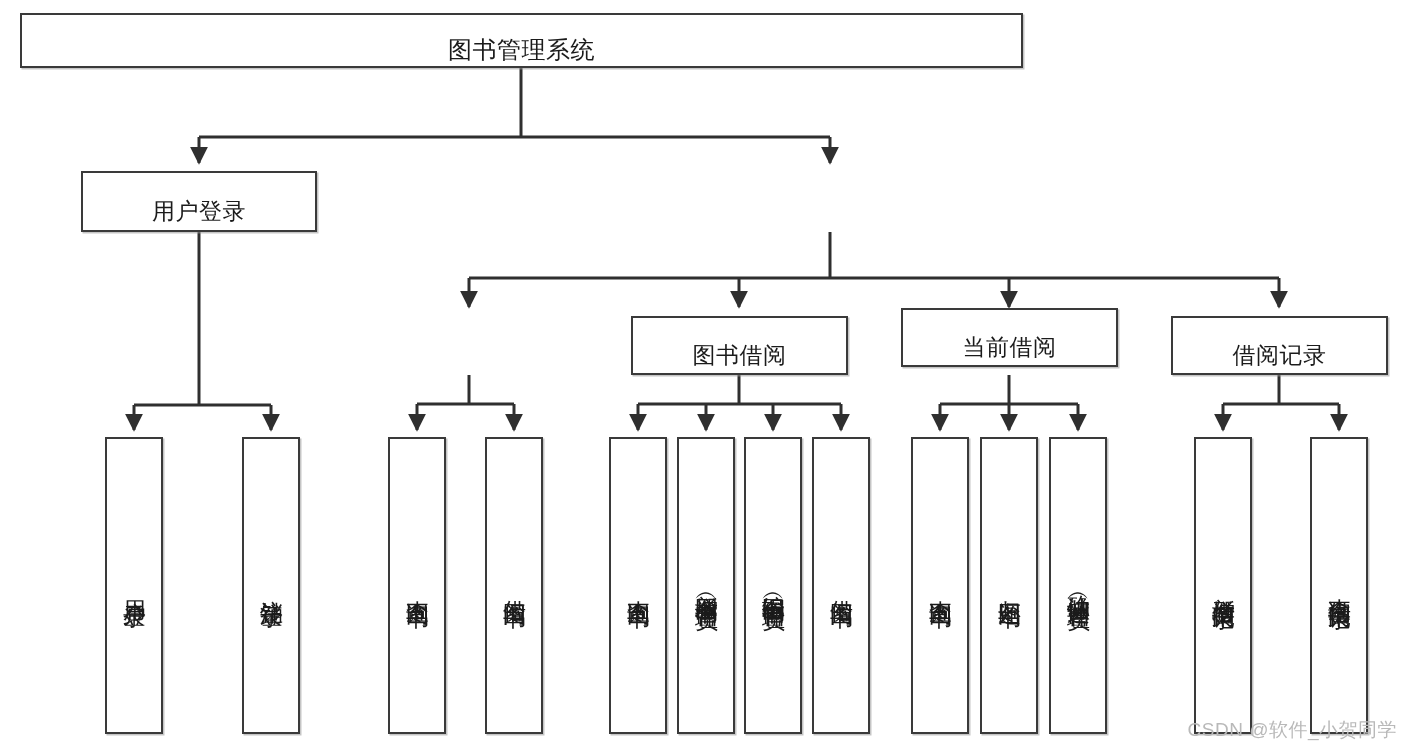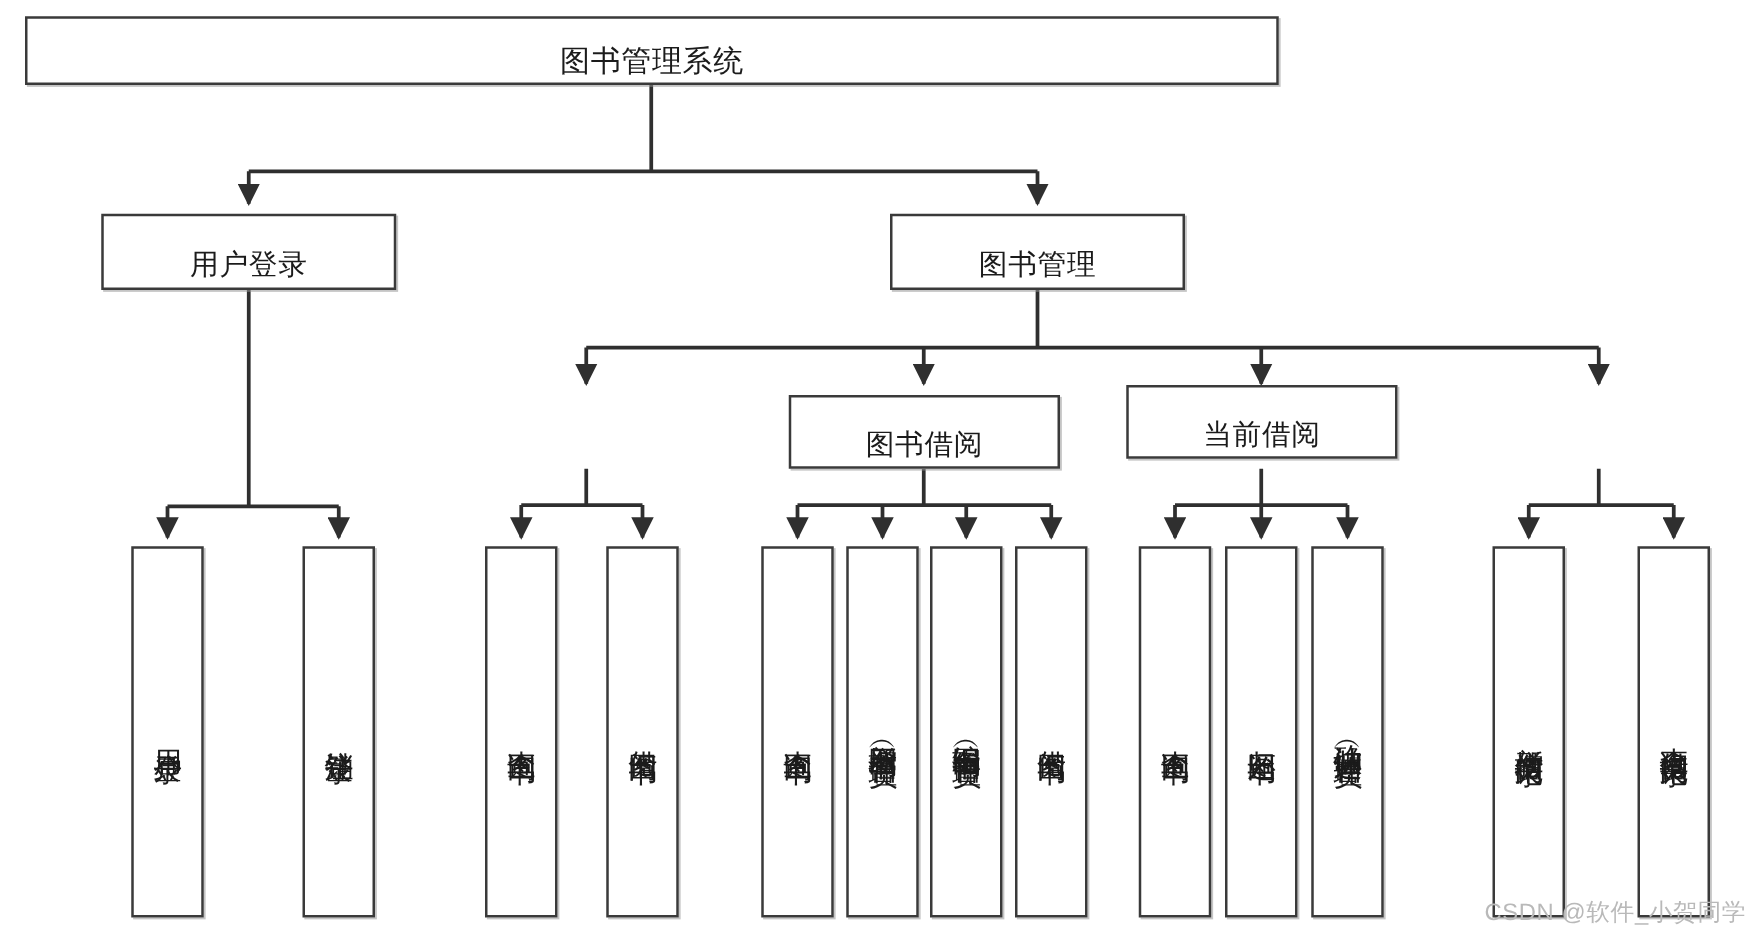--- a/index.html
+++ b/index.html
@@ -127,29 +127,29 @@
     </g>
   </svg>
 
   <div class="node h root" style="left:20px; top:13px; width:1003px; height:55px;">
     <span class="lbl">图书管理系统</span>
   </div>
 
   <div class="node h" style="left:81px; top:171px; width:236px; height:61px;">
     <span class="lbl">用户登录</span>
   </div>
-  <div class="node h" style="left:712px; top:171px; width:236px; height:61px;">
-    <span class="lbl">图书管理</span>
-  </div>
 
   <div class="node h" style="left:631px; top:316px; width:217px; height:59px;font-family:Liberation Serif, serif;">
     <span class="lbl">图书借阅</span>
   </div>
   <div class="node h" style="left:901px; top:308px; width:217px; height:59px;">
     <span class="lbl">当前借阅</span>
+  </div>
+  <div class="node h" style="left:1171px; top:316px; width:217px; height:59px;">
+    <span class="lbl">借阅记录</span>
   </div>
 
   <div class="node v" style="left:105px; top:437px; width:58px; height:297px;">
     <span class="lbl">用户登录</span>
   </div>
   <div class="node v" style="left:242px; top:437px; width:58px; height:297px;">
     <span class="lbl">注销登录</span>
   </div>
 
   <div class="node v" style="left:388px; top:437px; width:58px; height:297px;">

